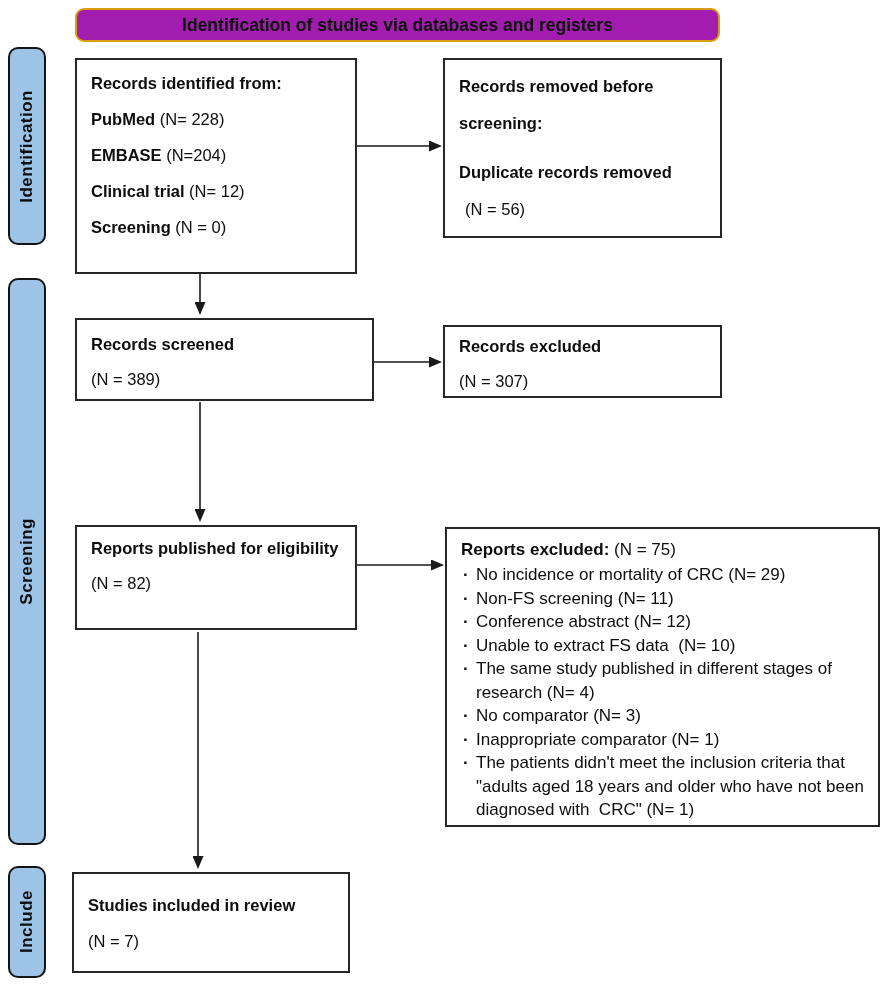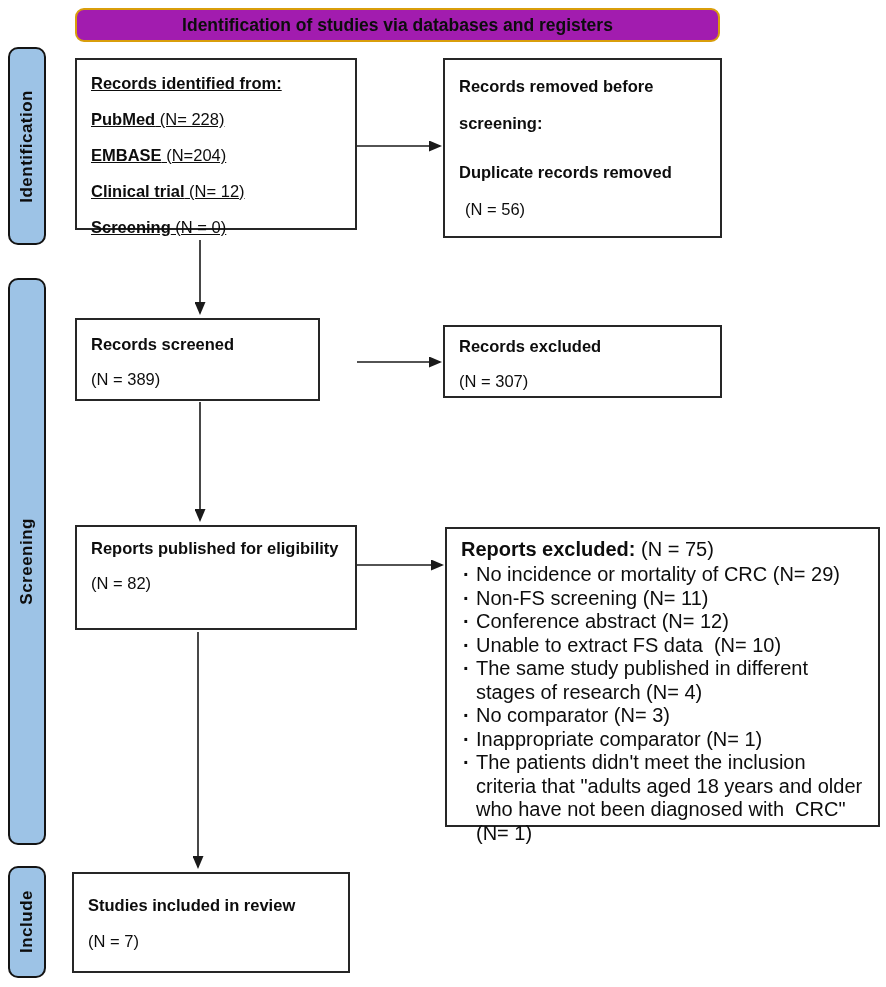--- a/index.html
+++ b/index.html
@@ -63,27 +63,27 @@
     box-sizing: border-box;
     background: #ffffff;
     border: 2px solid #262626;
     padding: 7px 14px;
     font-size: 16.5px;
     line-height: 35px;
     color: #0d0d0d;
   }
   .fbox .t { font-weight: bold; }
   .fbox .v { font-weight: normal; }
-  .box-records-identified { left: 75px;  top: 58px;  width: 282px; height: 172px; line-height: 36px; padding-top: 5px; text-decoration: underline; }
+  .box-records-identified { left: 75px;  top: 58px;  width: 282px; height: 216px; line-height: 36px; padding-top: 5px; }
   .box-records-removed    { left: 443px; top: 58px;  width: 279px; height: 180px; line-height: 37px; padding-top: 8px; }
-  .box-records-screened   { left: 75px;  top: 318px; width: 245px; height: 83px; }
+  .box-records-screened   { left: 75px;  top: 318px; width: 299px; height: 83px; }
   .box-records-excluded   { left: 443px; top: 325px; width: 279px; height: 73px; padding-top: 2px; }
   .box-reports-assessed   { left: 75px;  top: 525px; width: 282px; height: 105px; padding-top: 4px; }
   .box-reports-excluded   { left: 445px; top: 527px; width: 435px; height: 300px;
-                            font-size: 20px; line-height: 23.5px; padding-top: 8px; }
+                            font-size: 17px; line-height: 23.5px; padding-top: 8px; }
   .box-studies-included   { left: 72px;  top: 872px; width: 278px; height: 101px; line-height: 36px; padding-top: 13px; }
   .gap-line { height: 12px; }
   .indent-sm { padding-left: 6px; }
   
   .reasons { margin: 1px 0 0 0; padding: 0; list-style: none; }
   .reasons li {
     position: relative;
     padding-left: 15px;
   }
   .reasons li::before {

